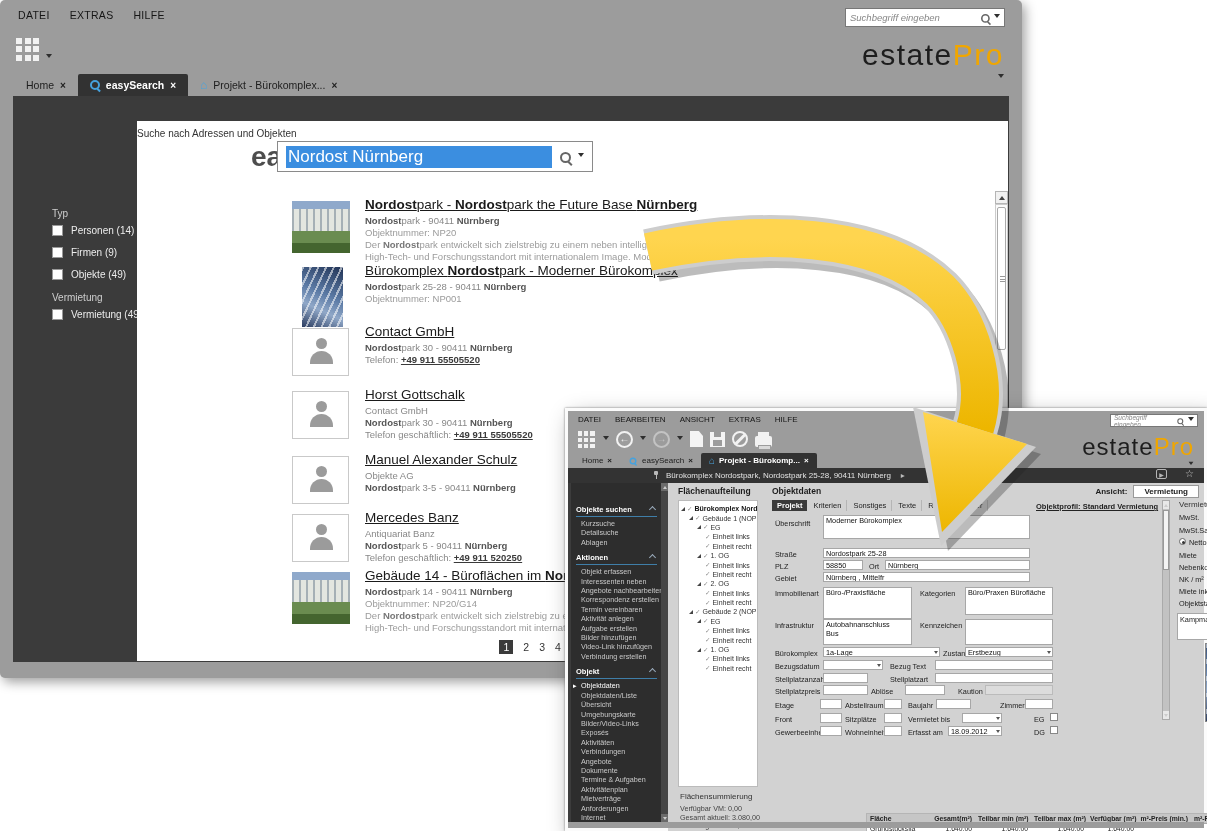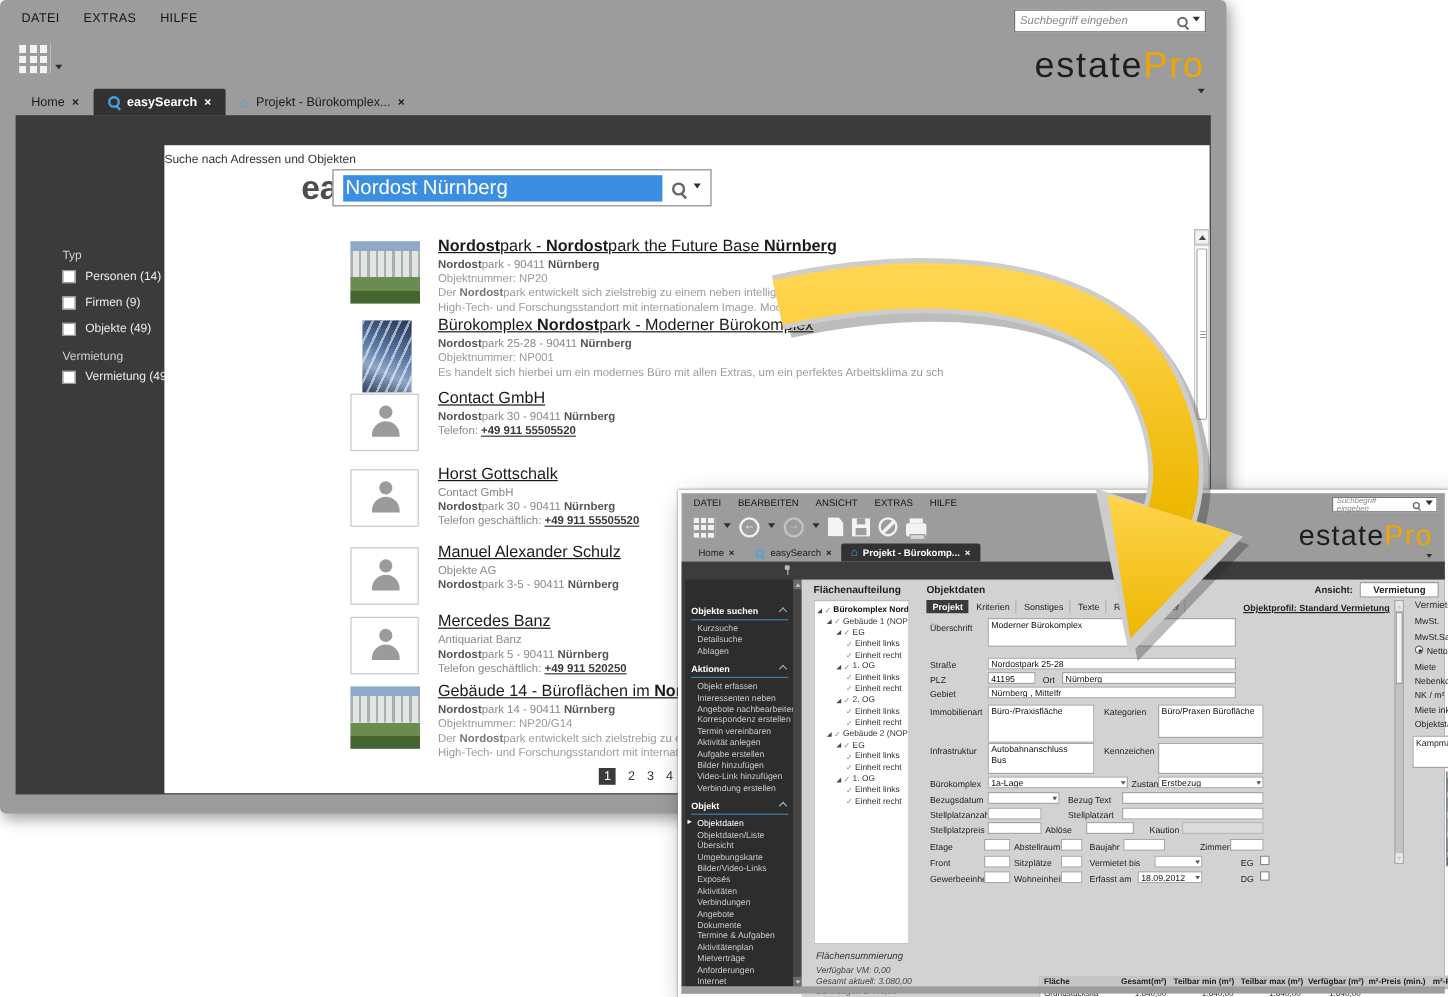--- a/index.html
+++ b/index.html
@@ -167,21 +167,21 @@
   .pt{position:absolute;font-size:8.5px;font-weight:bold;color:#1d1d1d;}
   .ansicht{position:absolute;right:5px;top:2px;display:flex;align-items:center;gap:6px;}
   .ansicht-lbl{font-size:8px;font-weight:bold;color:#1d1d1d;}
   .ansicht-btn{background:#fff;border:1px solid #999;font-size:8px;font-weight:bold;padding:1px 10px;}
 
   .treebox{position:absolute;left:10px;top:17px;width:80px;height:287px;background:#fff;border:1px solid #bbb;overflow:hidden;padding-top:3px;}
   .tn{position:relative;display:flex;align-items:center;gap:2px;height:9.4px;font-size:7px;color:#333;white-space:nowrap;}
   .tn.b .tlab{font-weight:bold;color:#111;}
   .texp{width:0;height:0;border-bottom:4px solid #444;border-left:4px solid transparent;flex:none;}
   .tchk{color:#8a8a8a;font-size:6.5px;flex:none;}
-  .fsum{position:absolute;left:12px;top:309px;width:90px;font-style:italic;}
+  .fsum{position:absolute;left:12px;top:309px;width:90px;}
   .fsum-t{font-size:8px;color:#333;margin-bottom:4px;}
   .fsum-l{font-size:7.2px;color:#444;line-height:8.5px;white-space:nowrap;}
 
   .ftabs{position:absolute;left:104px;top:17px;display:flex;gap:1px;}
   .ftab{font-size:7.5px;padding:1px 5px;color:#222;border-right:1px solid #b5b5b5;}
   .ftab.on{background:#3a3a3a;color:#fff;font-weight:bold;border:none;}
   .profile-link{position:absolute;left:368px;top:19px;font-size:7.5px;font-weight:bold;color:#222;text-decoration:underline;white-space:nowrap;text-align:right;}
 
   .form-area{position:absolute;left:104px;top:30px;width:300px;height:230px;}
   .fl{position:absolute;font-size:7.3px;color:#222;white-space:nowrap;}
@@ -305,21 +305,20 @@
                 <div class="l-desc"><span>Der </span><span class="b">Nordost</span><span>park entwickelt sich zielstrebig zu einem neben intelligenter Fertigung zum zukunftsträchtigen</span></div>
                 <div class="l-desc"><span>High-Tech- und Forschungsstandort mit internationalem Image. Moderne Gebäude mit repräsentativer...</span></div>
               </div>
             </div>
             <div class="res" style="top: 144px;">
               <div class="thumb th-tall"></div>
               <div class="rtext">
                 <div class="r-title"><span>Bürokomplex </span><span class="b">Nordost</span><span>park - Moderner Bürokomplex</span></div>
                 <div class="l-addr"><span class="b">Nordost</span><span>park 25-28 - 90411 </span><span class="b">Nürnberg</span></div>
                 <div class="l-muted"><span>Objektnummer: NP001</span></div>
-                <div class="l-desc"><span>Es handelt sich hierbei um ein modernes Büro mit allen Extras, um ein perfektes Arbeitsklima zu sch</span></div>
               </div>
             </div>
             <div class="res" style="top: 205px;">
               <div class="thumb th-person">
                 <span class="person"></span>
               </div>
               <div class="rtext">
                 <div class="r-title"><span>Contact GmbH</span></div>
                 <div class="l-addr"><span class="b">Nordost</span><span>park 30 - 90411 </span><span class="b">Nürnberg</span></div>
                 <div class="l-phone"><span>Telefon: </span><span class="phone-link"><span class="b">+49 911 55505520</span></span></div>
@@ -433,20 +432,28 @@
           <span class="tx">×</span>
         </div>
         <div class="tab on">
           <span class="thome">⌂</span>
           <span class="tlbl">Projekt - Bürokomp...</span>
           <span class="tx">×</span>
         </div>
       </div>
 
     <div class="darkbody">
+      <div class="bcrumb">
+        <span class="bc-txt">Bürokomplex Nordostpark, Nordostpark 25-28, 90411 Nürnberg</span>
+        <span class="bc-arr">▸</span>
+        <span class="bc-icons">
+          <span class="bc-play">▶</span>
+          <span class="bc-star">☆</span>
+        </span>
+      </div>
 
       <span class="pin"></span>
       <div id="fw-side">
           <div class="sb-h">
             <span class="sb-ht">Objekte suchen</span>
             <span class="sb-col"></span>
           </div>
           <div class="sb-i"><span>Kurzsuche</span></div>
           <div class="sb-i"><span>Detailsuche</span></div>
           <div class="sb-i"><span>Ablagen</span></div>
@@ -604,21 +611,21 @@
         <span class="profile-link">Objektprofil: Standard Vermietung</span>
 
         <div class="form-area">
           <span class="fl" style="left:3px;top:6px">Überschrift</span>
           <div class="fi ta" style="left:51px;top:2px;width:207px;height:24px">Moderner Bürokomplex</div>
 
           <span class="fl" style="left:3px;top:37px">Straße</span>
           <div class="fi" style="left:51px;top:35px;width:207px">Nordostpark 25-28</div>
 
           <span class="fl" style="left:3px;top:49px">PLZ</span>
-          <div class="fi" style="left:51px;top:47px;width:40px">41195</div>
+          <div class="fi" style="left:51px;top:47px;width:40px">58850</div>
           <span class="fl" style="left:97px;top:49px">Ort</span>
           <div class="fi" style="left:113px;top:47px;width:145px">Nürnberg</div>
 
           <span class="fl" style="left:3px;top:61px">Gebiet</span>
           <div class="fi" style="left:51px;top:59px;width:207px">Nürnberg , Mittelfr</div>
 
           <span class="fl" style="left:3px;top:76px">Immobilienart</span>
           <div class="fi ta" style="left:51px;top:74px;width:89px;height:32px">Büro-/Praxisfläche</div>
           <span class="fl" style="left:148px;top:76px">Kategorien</span>
           <div class="fi ta" style="left:193px;top:74px;width:88px;height:28px">Büro/Praxen Bürofläche</div>

